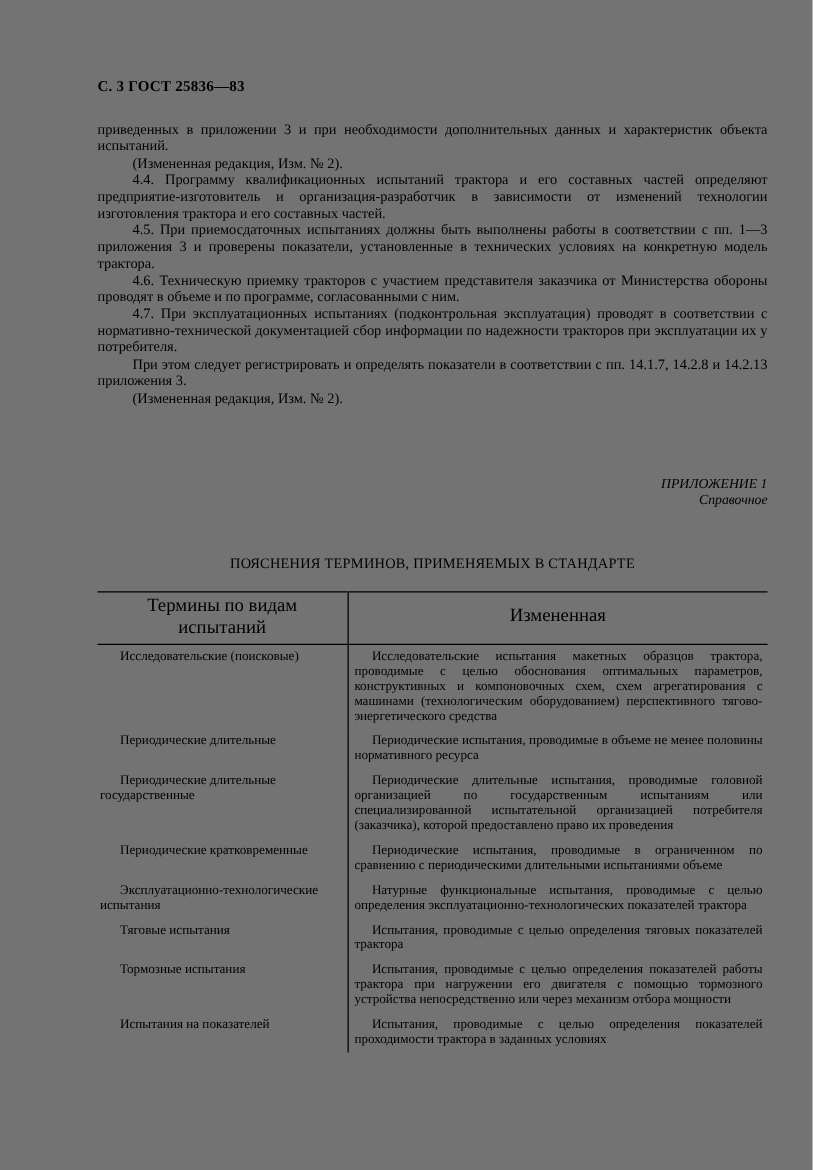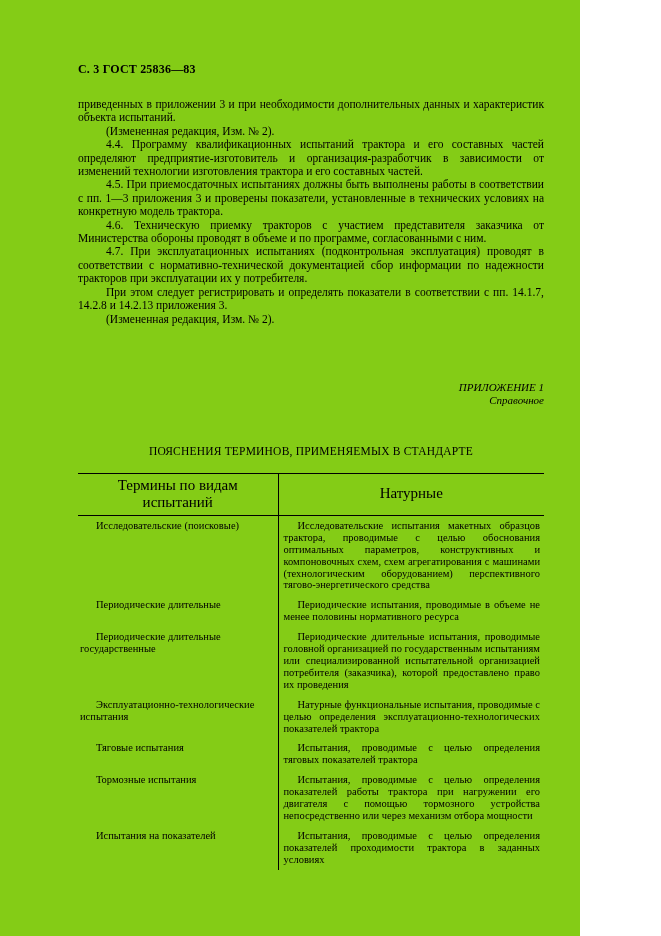--- a/index.html
+++ b/index.html
@@ -1,20 +1,20 @@
 <!DOCTYPE html>
 <html><head>
 <meta charset="utf-8">
 <style>
   html, body { margin: 0; padding: 0; background: #ffffff; }
   .page {
     position: relative;
-    width: 580px;
+    width: 650px;
     height: 936px;
-    background: #84cc16;
+    background: #737373;
     color: #000000;
     font-family: "Liberation Serif", serif;
     box-sizing: border-box;
     padding: 62px 36px 0 78px;
     overflow: hidden;
   }
   .doc-header {
     font-size: 12px;
     font-weight: bold;
     margin-bottom: 21px;
@@ -109,21 +109,21 @@
   <div class="appendix-title">ПОЯСНЕНИЯ ТЕРМИНОВ, ПРИМЕНЯЕМЫХ В СТАНДАРТЕ</div>
 
   <table class="terms-table">
     <colgroup>
       <col class="c-term">
       <col class="c-expl">
     </colgroup>
     <thead>
       <tr>
         <th>Термины по видам испытаний</th>
-        <th>Натурные</th>
+        <th>Измененная</th>
       </tr>
     </thead>
     <tbody>
       <tr>
         <td class="term-cell">
             <p>Исследовательские (поисковые)</p>
           </td>
         <td class="expl-cell">
             <p>Исследовательские испытания макетных образцов трактора, проводимые с целью обоснования оптимальных параметров, конструктивных и компоновочных схем, схем агрегатирования с машинами (технологическим оборудованием) перспективного тягово-энергетического средства</p>
           </td>
@@ -135,20 +135,28 @@
         <td class="expl-cell">
             <p>Периодические испытания, проводимые в объеме не менее половины нормативного ресурса</p>
           </td>
       </tr>
       <tr>
         <td class="term-cell">
             <p>Периодические длительные государственные</p>
           </td>
         <td class="expl-cell">
             <p>Периодические длительные испытания, проводимые головной организацией по государственным испытаниям или специализированной испытательной организацией потребителя (заказчика), которой предоставлено право их проведения</p>
+          </td>
+      </tr>
+      <tr>
+        <td class="term-cell">
+            <p>Периодические кратковременные</p>
+          </td>
+        <td class="expl-cell">
+            <p>Периодические испытания, проводимые в ограниченном по сравнению с периодическими длительными испытаниями объеме</p>
           </td>
       </tr>
       <tr>
         <td class="term-cell">
             <p>Эксплуатационно-технологические испытания</p>
           </td>
         <td class="expl-cell">
             <p>Натурные функциональные испытания, проводимые с целью определения эксплуатационно-технологических показателей трактора</p>
           </td>
       </tr>

